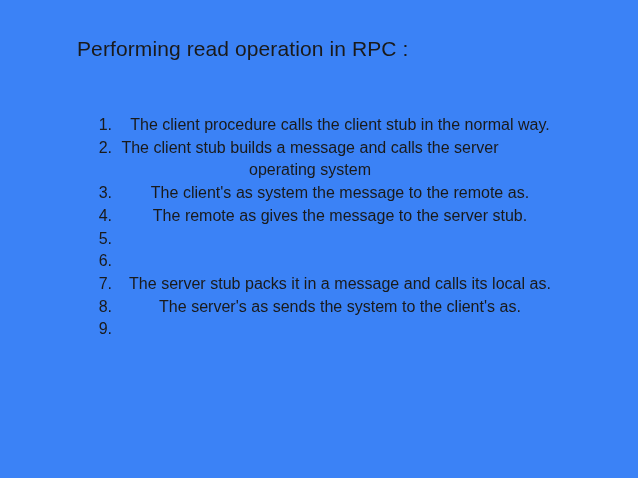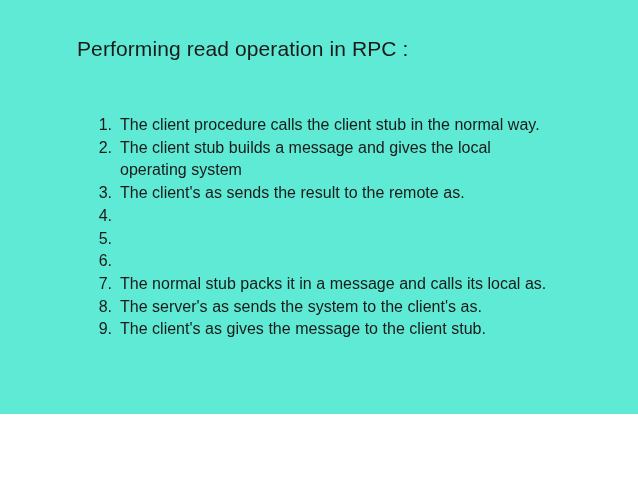--- a/index.html
+++ b/index.html
@@ -10,22 +10,22 @@
     width: 638px;
     height: 478px;
     background: #ffffff;
     font-family: "Liberation Sans", sans-serif;
     color: #1a1a1a;
     overflow: hidden;
   }
   .slide {
     position: relative;
     width: 638px;
-    height: 414px;
-    background: #5eead4;
+    height: 478px;
+    background: #3b82f6;
     box-sizing: border-box;
   }
   .slide-title {
     position: absolute;
     left: 77px;
     top: 36px;
     font-size: 21px;
     line-height: 26px;
     font-weight: 400;
     letter-spacing: 0.1px;
@@ -56,62 +56,63 @@
     font-variant-numeric: lining-nums;
   }
   .item-text {
     flex: 1 1 auto;
     padding-left: 8px;
     max-width: 380px;
     font-size: 16px;
     line-height: 22.7px;
     color: #1a1a1a;
     word-spacing: 0.1px;
+    text-align: center;
   }
   .item-text.nowrap {
     max-width: 440px;
     white-space: nowrap;
   }
 </style>
 </head>
 <body>
 
 <div class="slide">
 
   <div class="slide-title">Performing read operation in RPC :</div>
 
   <ol class="body-list" id="step-list" style="list-style: none; margin: 0px; padding: 0px;">
       <li class="list-item">
         <span class="item-number">1.</span>
         <span class="item-text nowrap">The client procedure calls the client stub in the normal way.</span>
       </li>
       <li class="list-item">
         <span class="item-number">2.</span>
-        <span class="item-text">The client stub builds a message and gives the local operating system</span>
+        <span class="item-text">The client stub builds a message and calls the server operating system</span>
       </li>
       <li class="list-item">
         <span class="item-number">3.</span>
-        <span class="item-text nowrap">The client's as sends the result to the remote as.</span>
+        <span class="item-text nowrap">The client's as system the message to the remote as.</span>
       </li>
       <li class="list-item">
         <span class="item-number">4.</span>
+        <span class="item-text nowrap">The remote as gives the message to the server stub.</span>
       </li>
       <li class="list-item">
         <span class="item-number">5.</span>
       </li>
       <li class="list-item">
         <span class="item-number">6.</span>
       </li>
       <li class="list-item">
         <span class="item-number">7.</span>
-        <span class="item-text nowrap">The normal stub packs it in a message and calls its local as.</span>
+        <span class="item-text nowrap">The server stub packs it in a message and calls its local as.</span>
       </li>
       <li class="list-item">
         <span class="item-number">8.</span>
         <span class="item-text nowrap">The server's as sends the system to the client's as.</span>
       </li>
       <li class="list-item">
         <span class="item-number">9.</span>
-        <span class="item-text nowrap">The client's as gives the message to the client stub.</span>
       </li>
     </ol>
 
 </div>
 
 </body></html>

